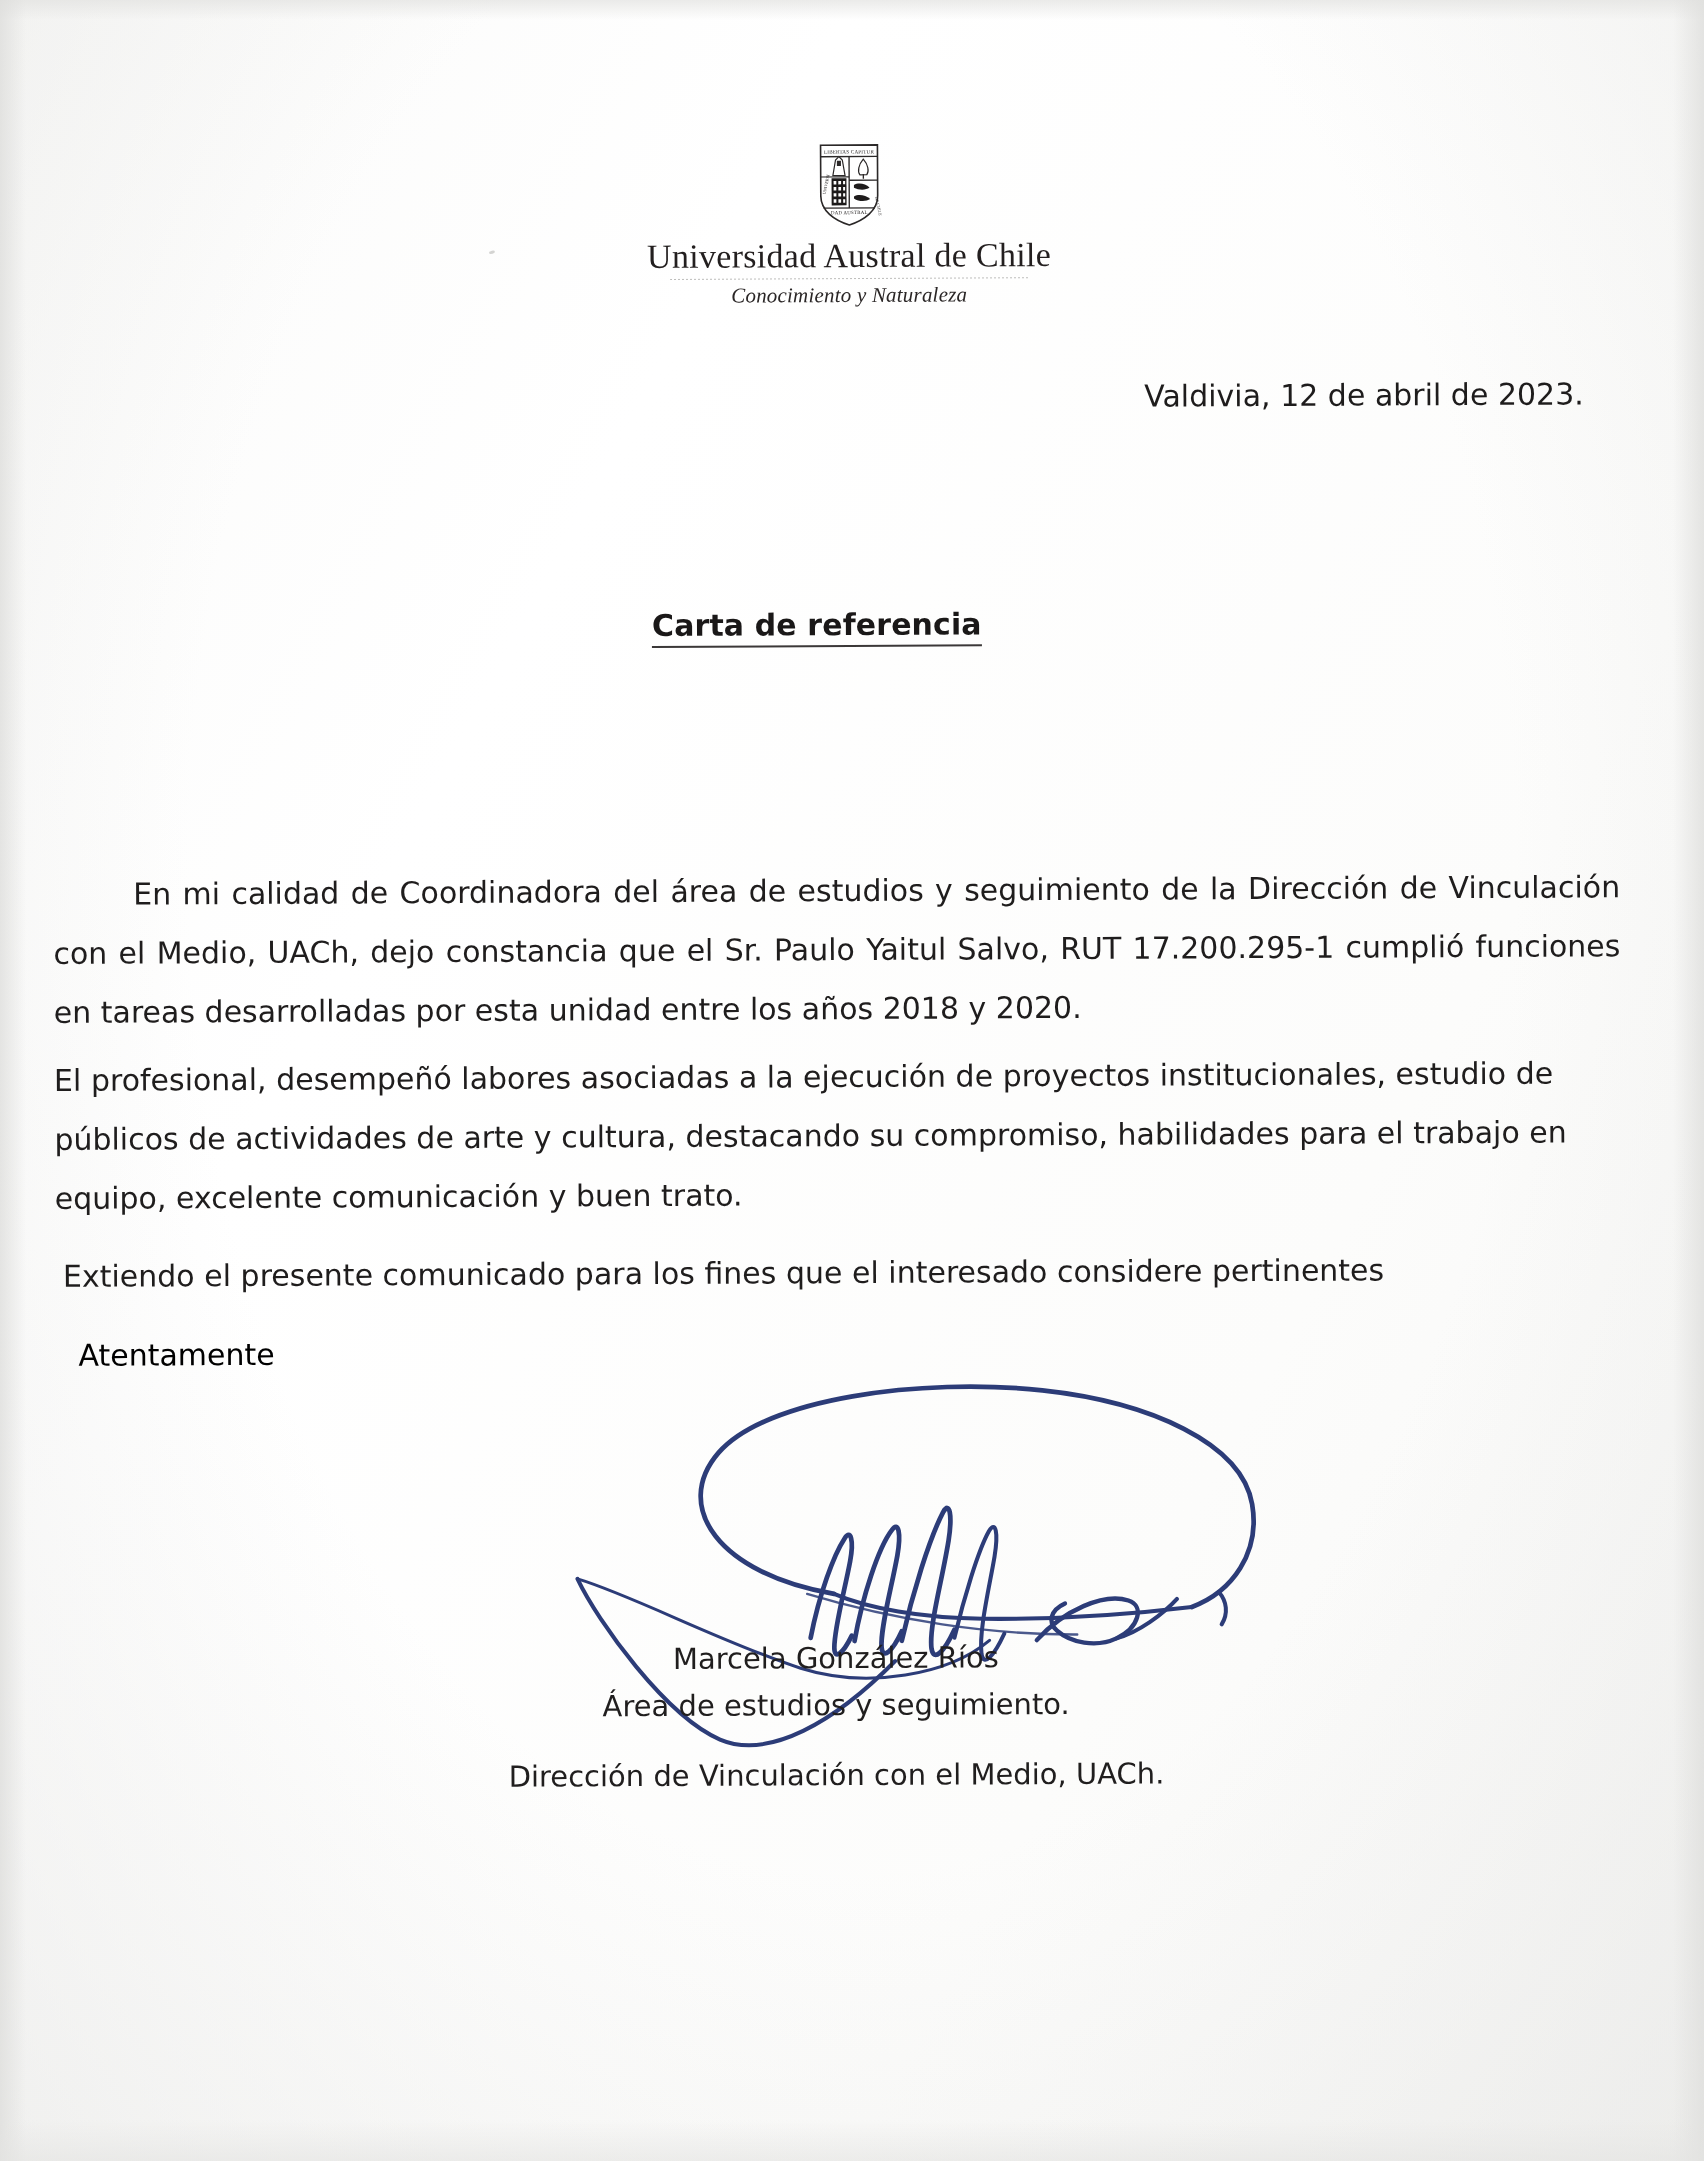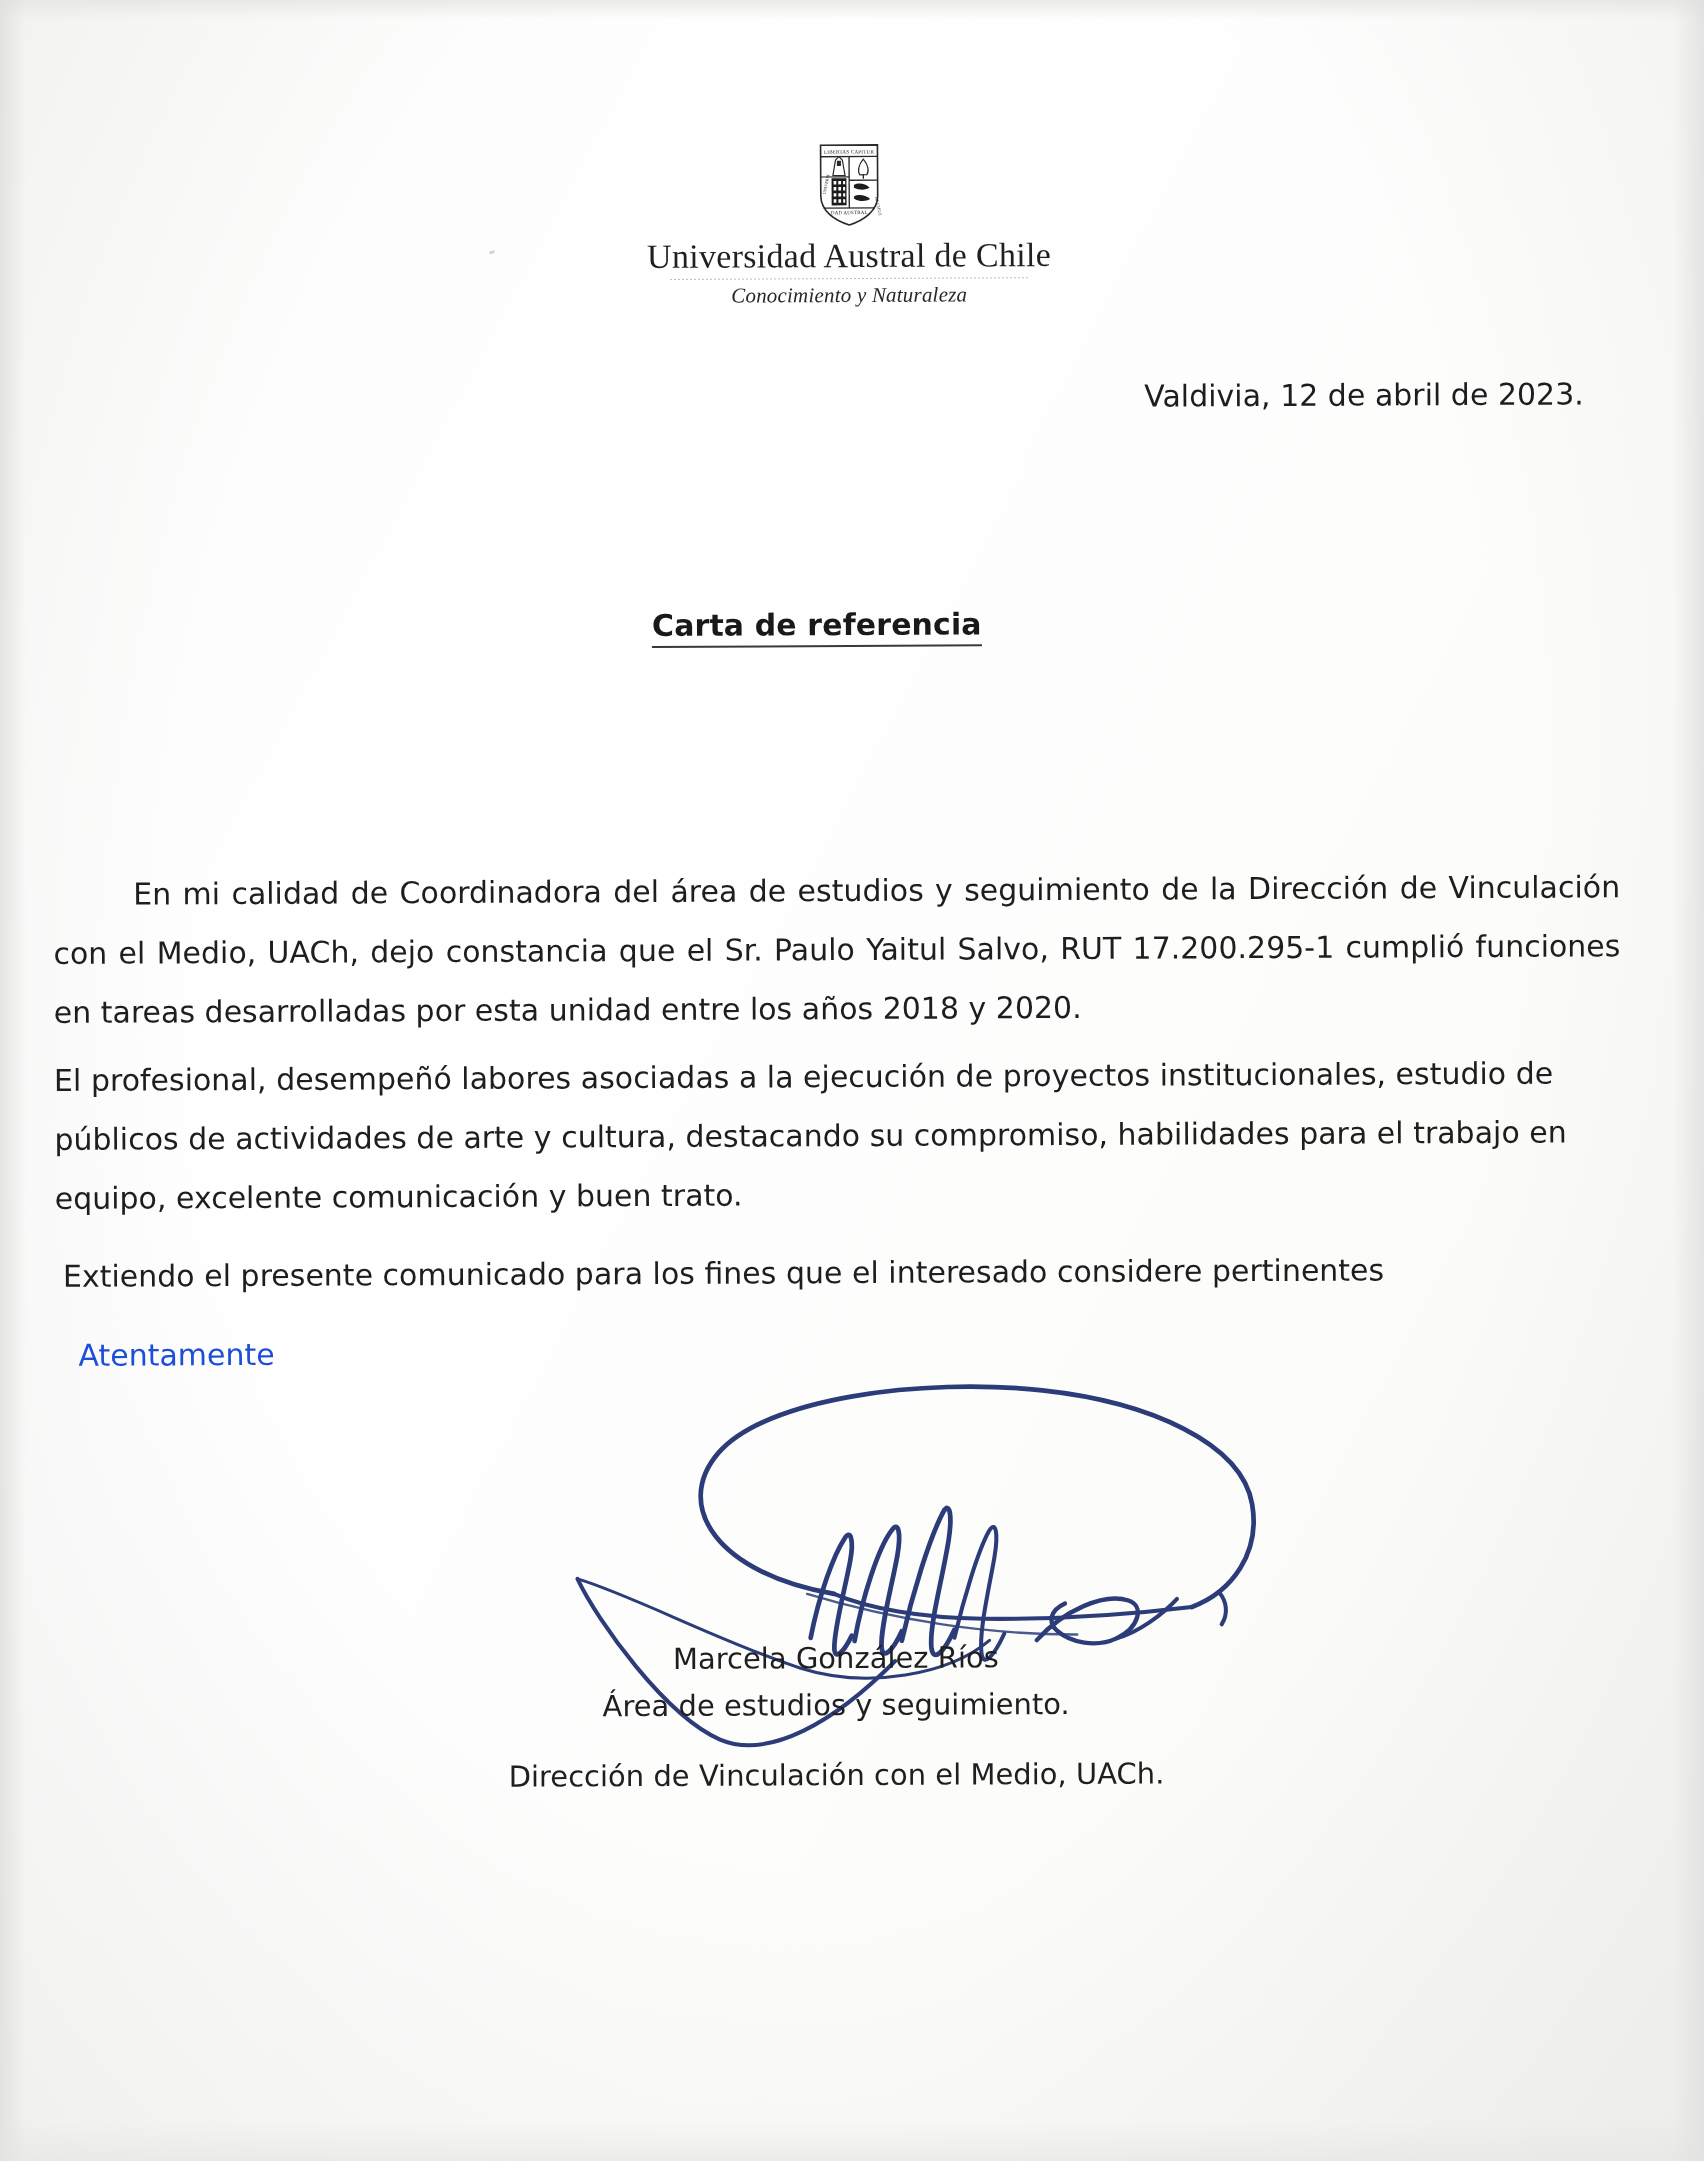--- a/index.html
+++ b/index.html
@@ -164,21 +164,21 @@
 
   .p1 { top: 831px; }
   .p2 { top: 1017px; left: 53px; width: 1559px; }
   .p3 { top: 1213px; left: 61px; }
 
   .closing {
     position: absolute;
     top: 1334px;
     left: 76px;
     font-size: 30px;
-    color: #1d4ed8;
+    color: #000000;
     text-align: right;
   }
 
   
   .signature-wrap {
     position: absolute;
     top: 1371px;
     left: 513px;
     width: 797px;
     height: 351px;

